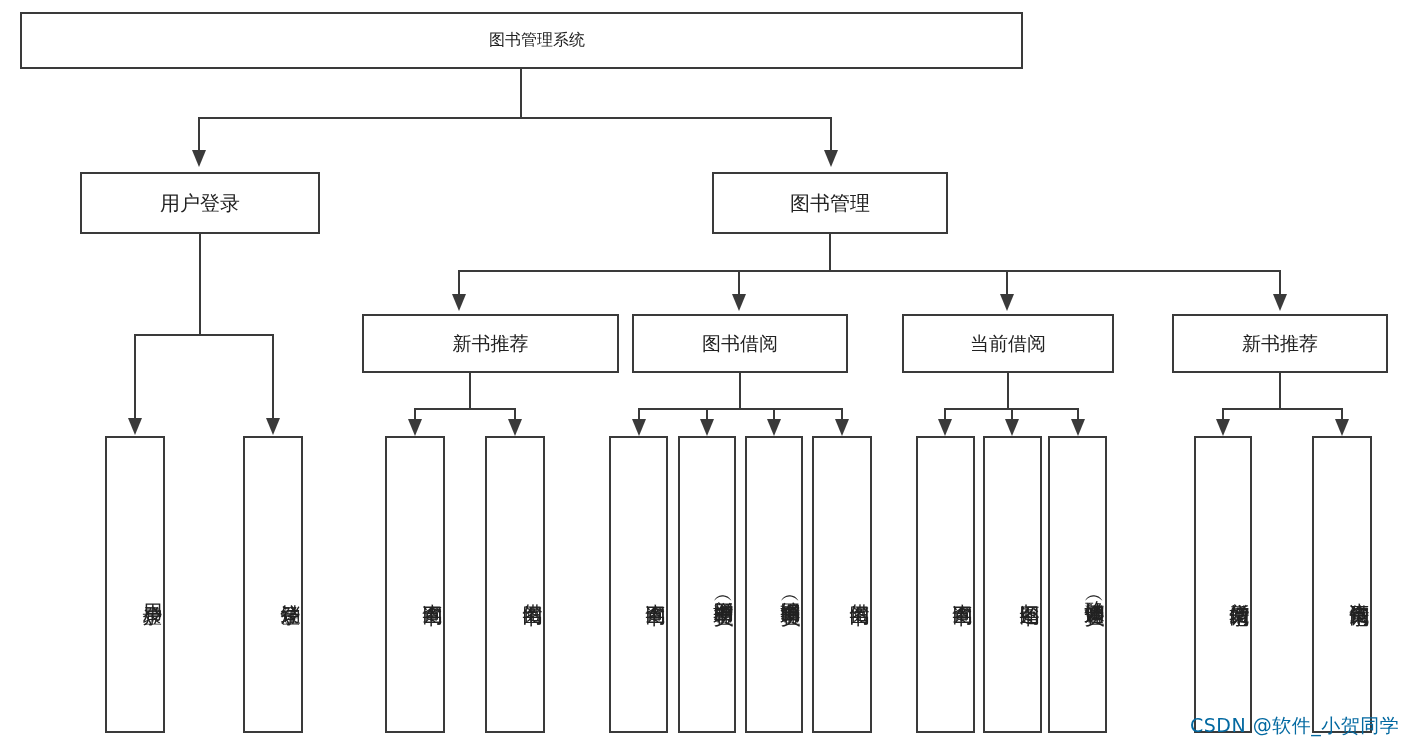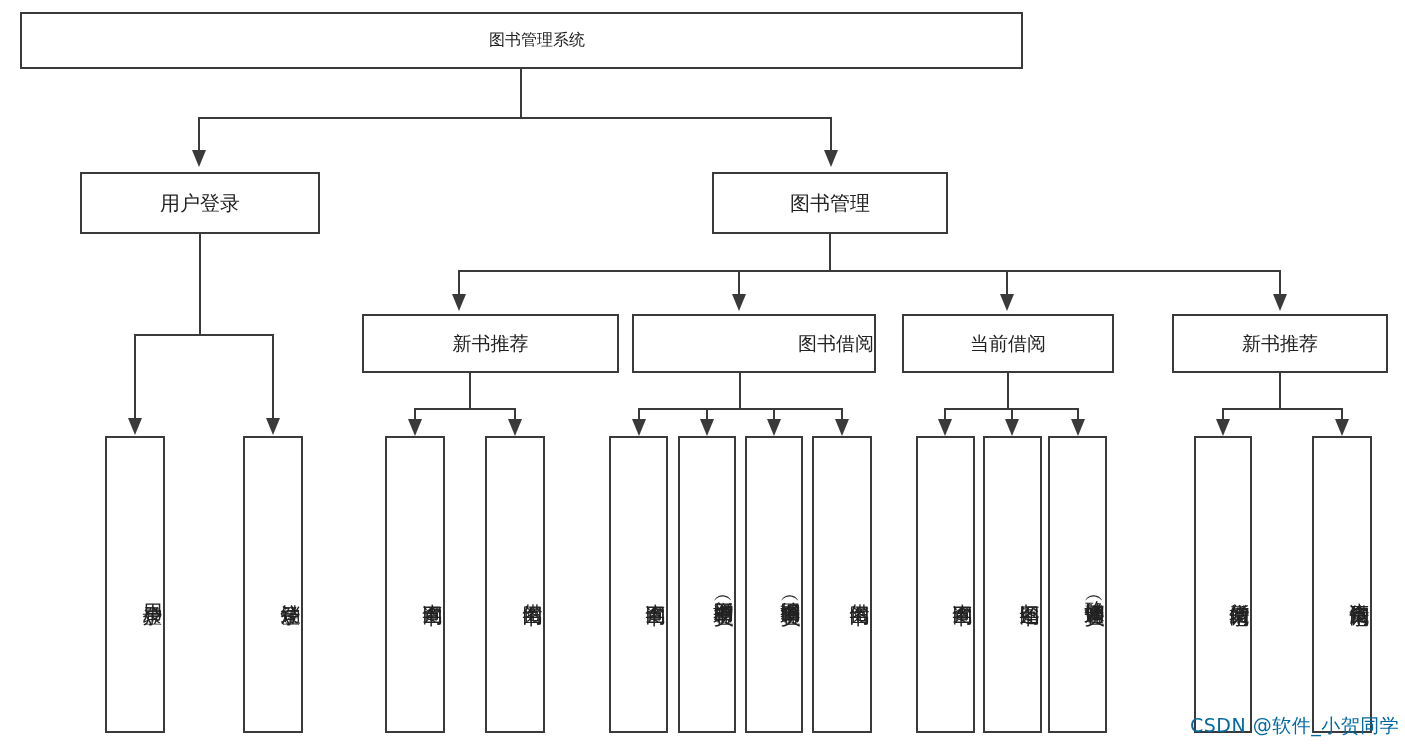--- a/index.html
+++ b/index.html
@@ -149,21 +149,21 @@
   <div class="node lvl2" style="left:80px; top:172px; width:240px; height:62px;">
     <span class="lbl">用户登录</span>
   </div>
   <div class="node lvl2" style="left:712px; top:172px; width:236px; height:62px;">
     <span class="lbl">图书管理</span>
   </div>
 
   <div class="node lvl3" style="left:362px; top:314px; width:257px; height:59px;">
     <span class="lbl">新书推荐</span>
   </div>
-  <div class="node lvl3" style="left:632px; top:314px; width:244px; height:59px;justify-content:flex-end;">
+  <div class="node lvl3" style="left:632px; top:314px; width:216px; height:59px;">
     <span class="lbl">图书借阅</span>
   </div>
   <div class="node lvl3" style="left:902px; top:314px; width:212px; height:59px;">
     <span class="lbl">当前借阅</span>
   </div>
   <div class="node lvl3" style="left:1172px; top:314px; width:216px; height:59px;">
     <span class="lbl">新书推荐</span>
   </div>
 
   <div class="node leaf" style="left:105px; top:436px; width:60px; height:297px;">

